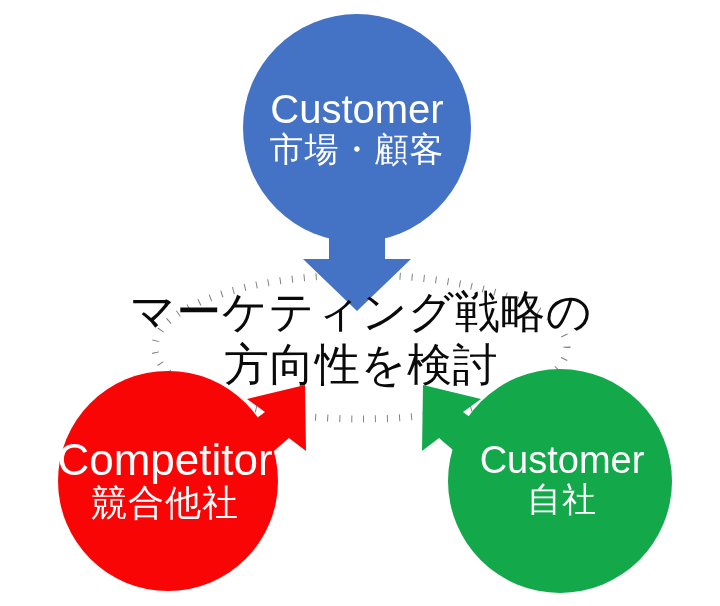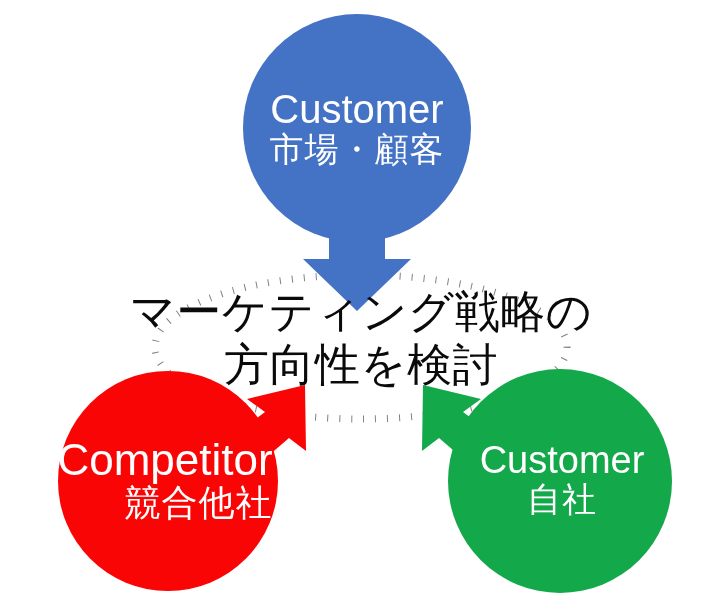--- a/index.html
+++ b/index.html
@@ -51,21 +51,21 @@
     left: 357px;
     top: 128px;
     transform: translate(-50%, -50%);
   }
   #label-competitor {
     left: 165px;
     top: 479px;
     transform: translate(-50%, -50%);
   }
   #label-competitor .en { font-size: 44px; }
-  #label-competitor .ja { font-size: 36px; text-align: right; }
+  #label-competitor .ja { font-size: 36px; }
   #label-company {
     left: 562px;
     top: 479px;
     transform: translate(-50%, -50%);
   }
   #label-company .en { font-size: 38px; }
   #label-company .ja { font-size: 34px; }
   #label-center {
     position: absolute;
     left: 361px;

